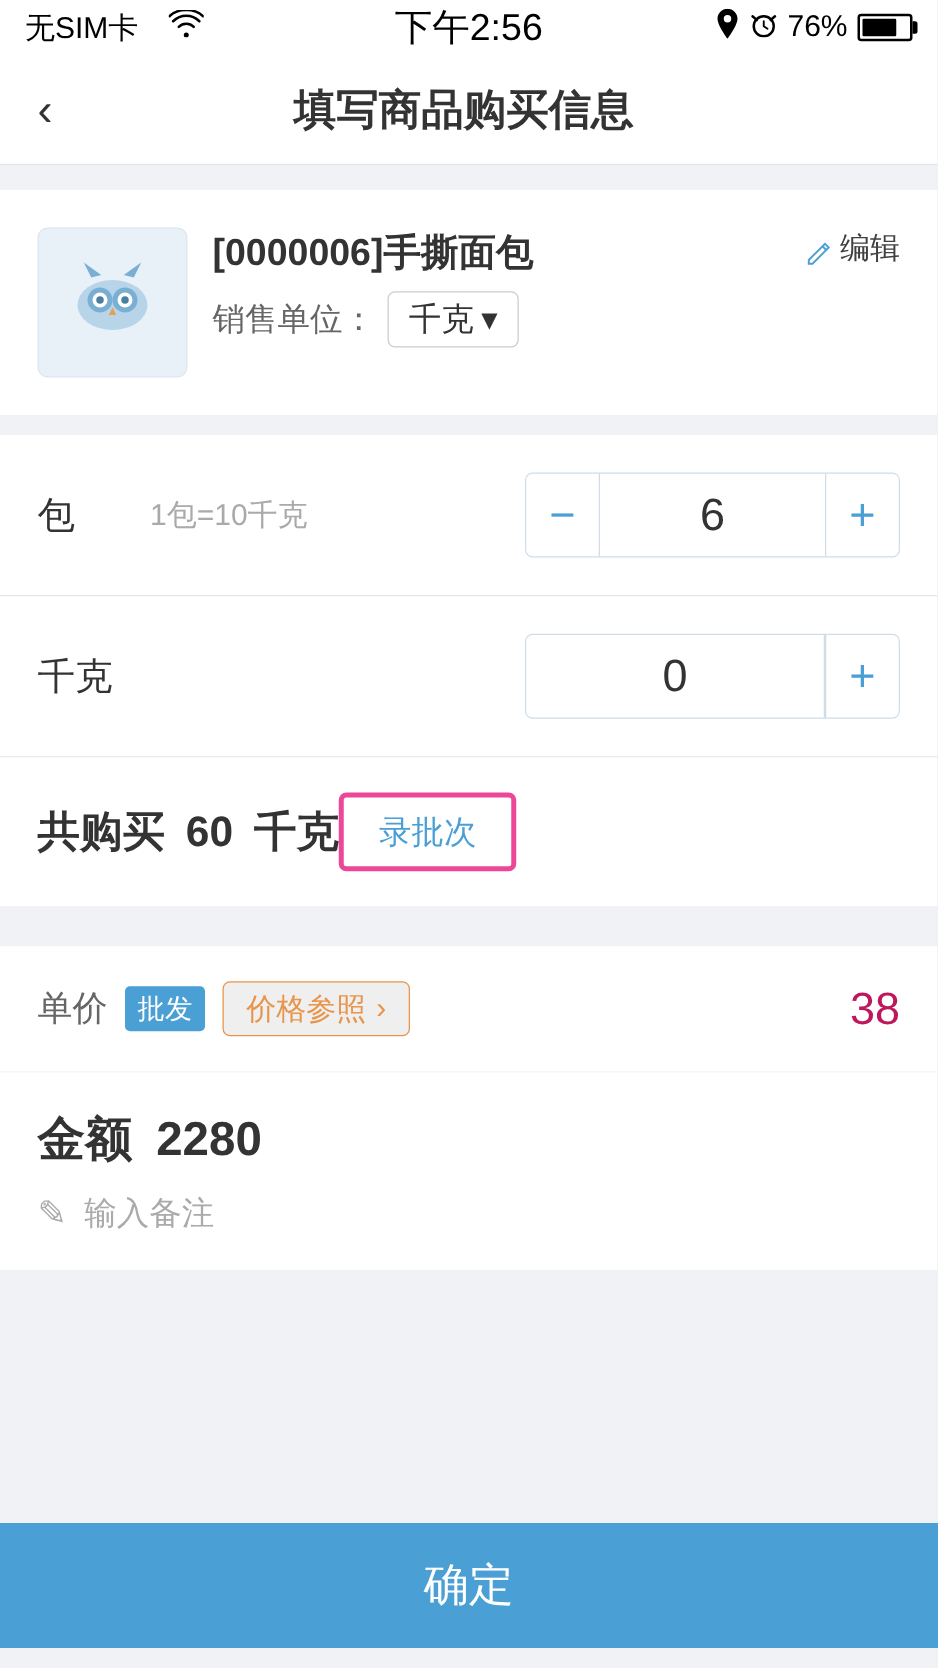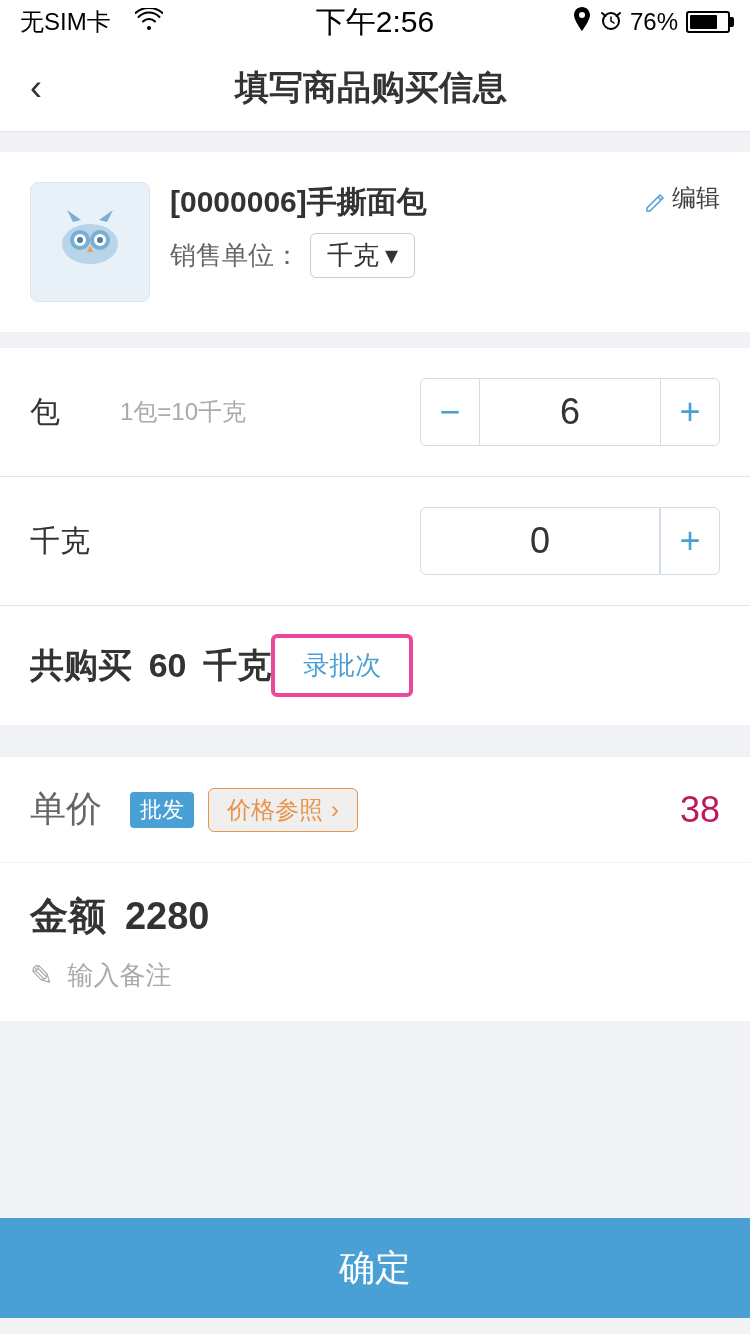--- a/index.html
+++ b/index.html
@@ -261,23 +261,23 @@
     
     .price-section {
       background: #fff;
       margin-top: 16px;
       padding: 28px 30px;
       display: flex;
       align-items: center;
       border-bottom: 1px solid #f0f2f5;
     }
     .price-label {
-      font-size: 36px;
+      font-size: 28px;
       color: #666;
-      margin-right: 28px;
+      margin-right: 14px;
     }
     .price-tag-wholesale {
       background: #4a9fd4;
       color: #fff;
       font-size: 22px;
       border-radius: 4px;
       padding: 3px 10px;
       margin-right: 14px;
     }
     .price-ref-btn {

